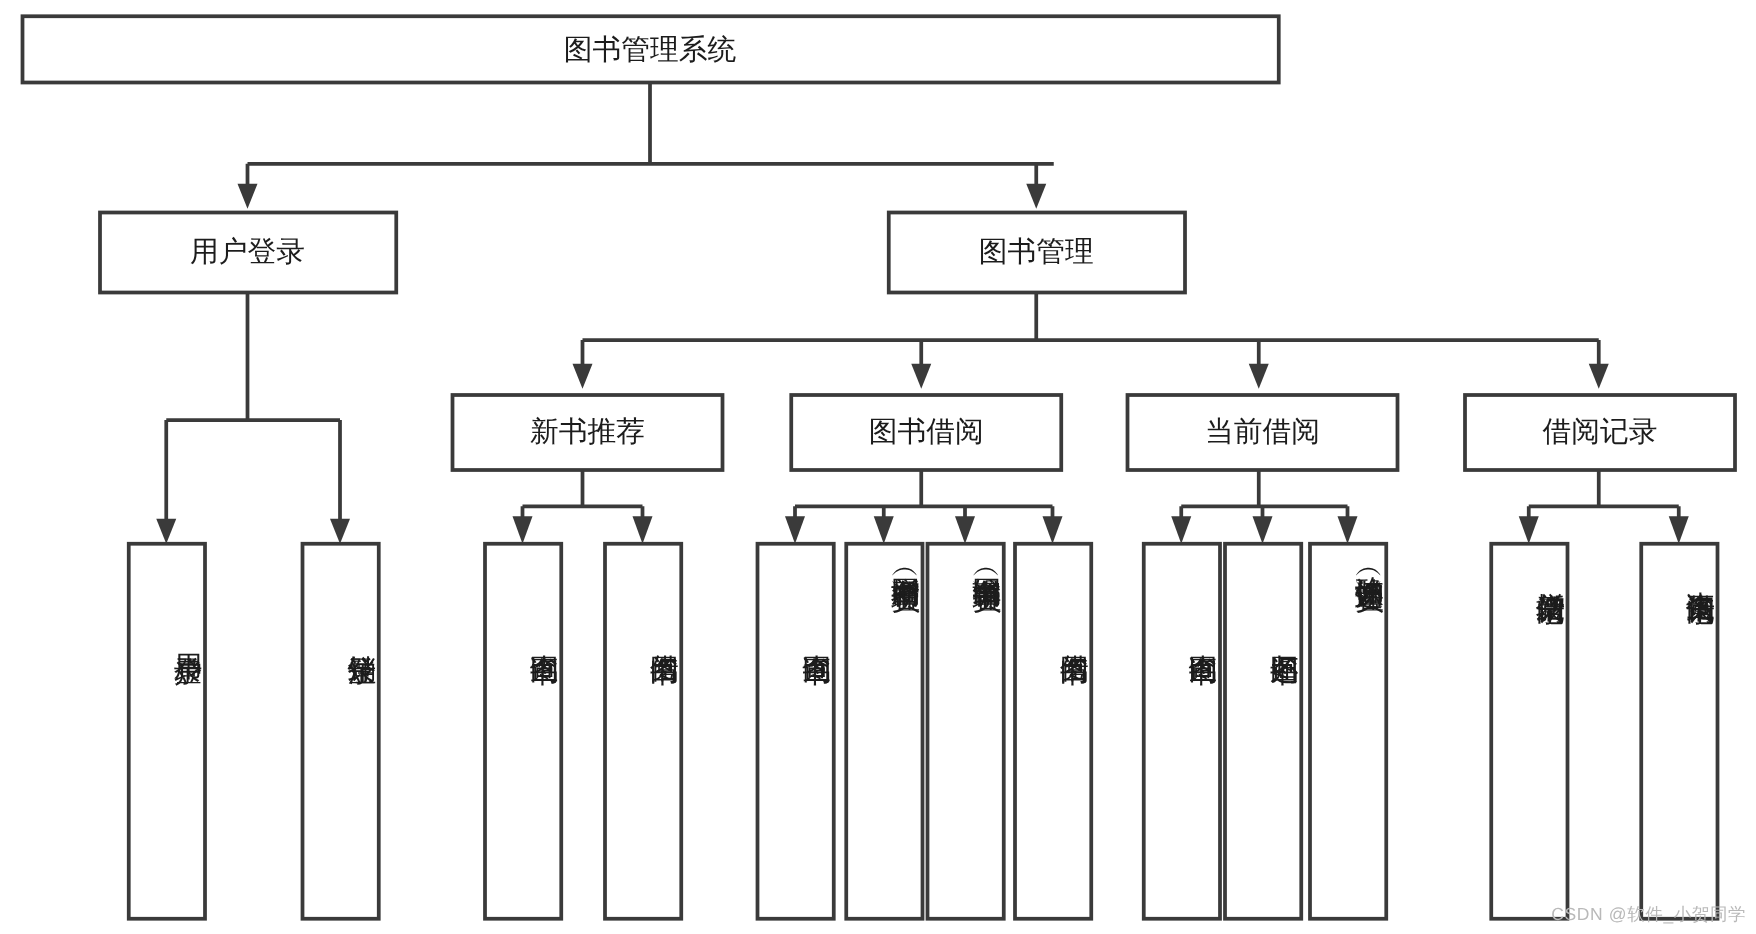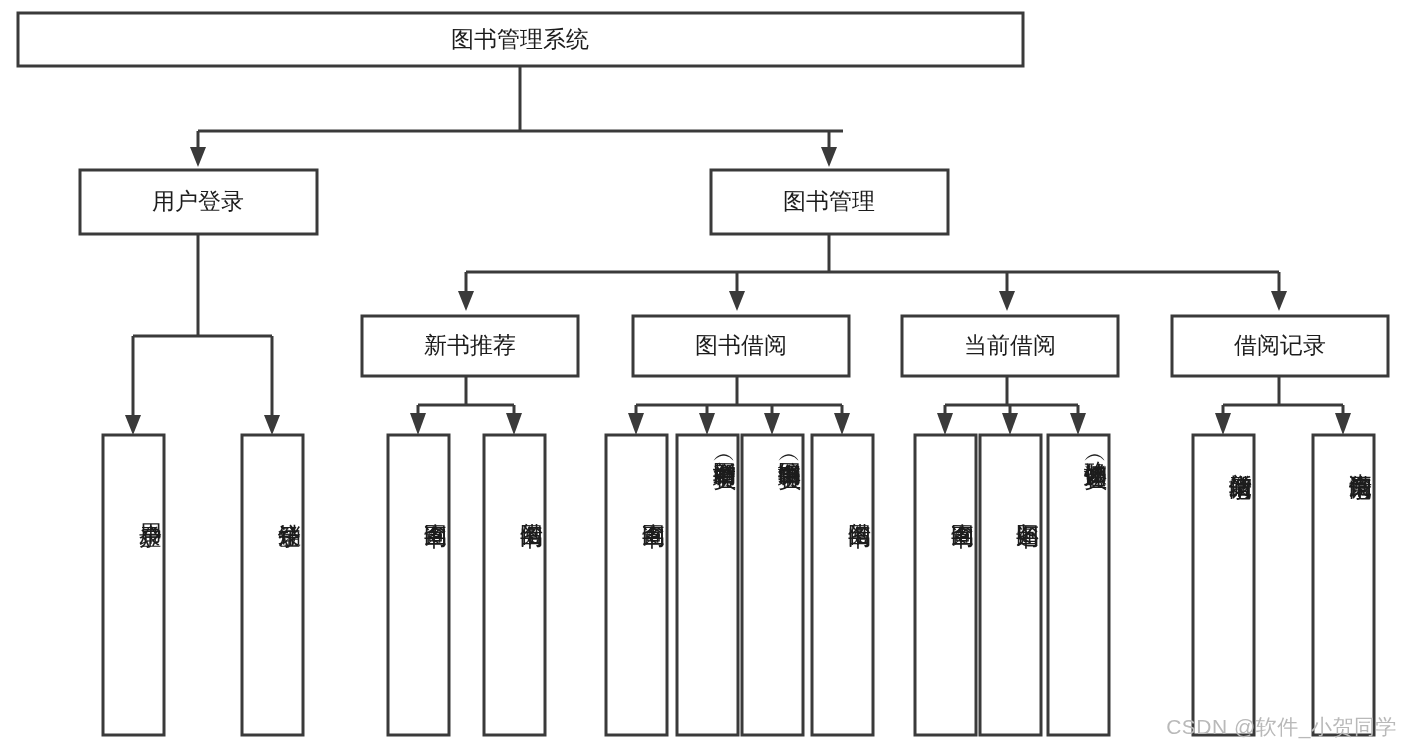--- a/index.html
+++ b/index.html
@@ -59,21 +59,21 @@
     letter-spacing: 1px;
     white-space: normal;
     text-align: left;
     pointer-events: none;
   }
   .watermark {
     position: absolute;
     right: 8px;
     bottom: 6px;
     font-family: "Liberation Sans", "DejaVu Sans", sans-serif;
-    font-size: 21px;
+    font-size: 14px;
     color: #b9b9b9;
     letter-spacing: 0.5px;
     user-select: none;
   }
 </style>
 </head>
 <body>
 
 <div id="diagram-root">
 

